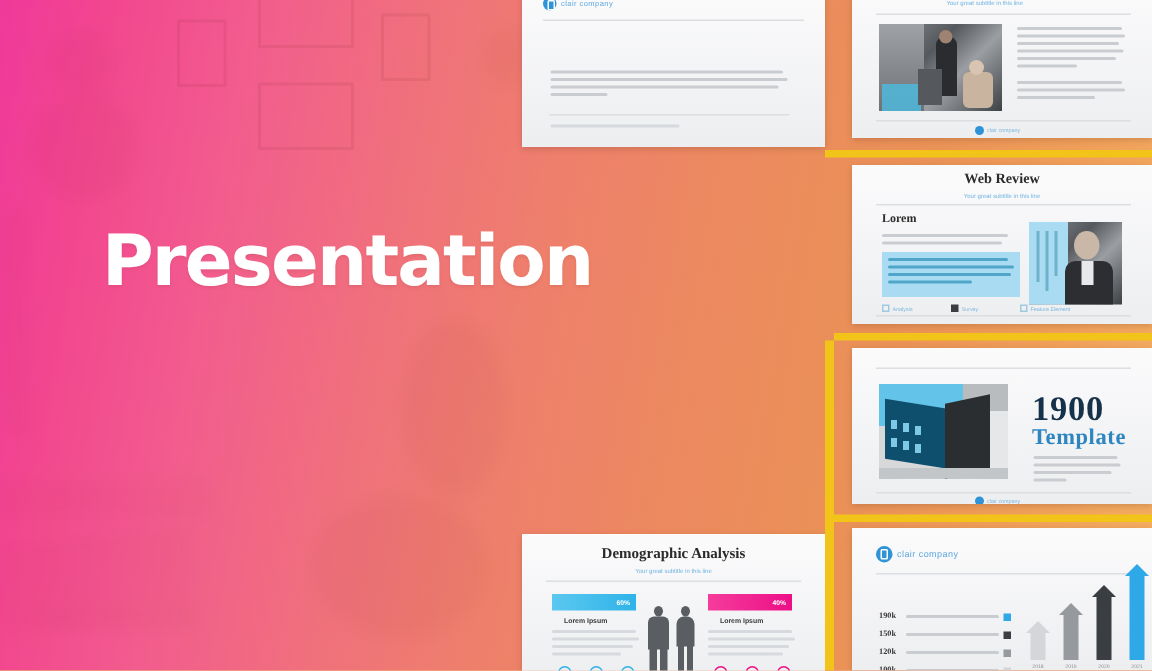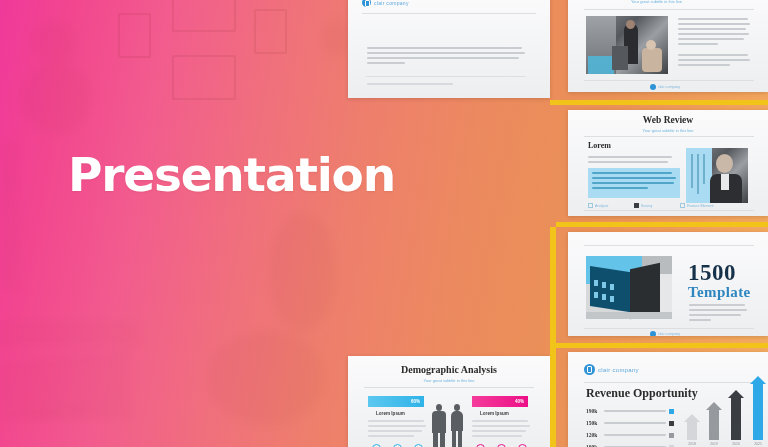--- a/index.html
+++ b/index.html
@@ -264,21 +264,21 @@
     <div style="position:absolute;left:44px;top:10px;width:30px;height:50px;background:#2B2E31;transform:skewY(-12deg);"></div>
     <div style="position:absolute;left:8px;top:24px;width:4px;height:6px;background:#7FC9E8;"></div>
     <div style="position:absolute;left:16px;top:26px;width:4px;height:6px;background:#7FC9E8;"></div>
     <div style="position:absolute;left:24px;top:28px;width:4px;height:6px;background:#7FC9E8;"></div>
     <div style="position:absolute;left:8px;top:36px;width:4px;height:6px;background:#7FC9E8;"></div>
     <div style="position:absolute;left:16px;top:38px;width:4px;height:6px;background:#7FC9E8;"></div>
     <div style="position:absolute;left:24px;top:40px;width:4px;height:6px;background:#7FC9E8;"></div>
     <div style="position:absolute;left:0;top:56px;width:86px;height:7px;background:#C3C6C9;"></div>
   </div>
 
-  <div class="big-num" style="left:120px;top:28px;font-size:23px;">1500</div>
+  <div class="big-num" style="left:120px;top:28px;font-size:23px;">1900</div>
   <div class="big-label" style="left:120px;top:52px;font-size:15px;">Template</div>
   <div>
     <div class="ph-line" style="left:121px;top:72px;width:56px;"></div>
     <div class="ph-line" style="left:121px;top:77px;width:58px;"></div>
     <div class="ph-line" style="left:121px;top:82px;width:52px;"></div>
     <div class="ph-line" style="left:121px;top:87px;width:22px;"></div>
   </div>
 
   <div class="hr" style="left:16px;top:96px;width:170px;"></div>
   <div class="footer-tag" style="left:82px;top:99px;">
@@ -335,21 +335,20 @@
   <div class="ring m" style="left:170px;top:88px;"></div>
 </div>
 
 <div class="slide" id="slide-revenue">
   <div class="slide-inner"></div>
   <div class="s-logo" style="left:16px;top:12px;">
     <span class="dot" style="width:11px;height:11px;"></span>
     <span class="txt" style="font-size:6px;">clair company</span>
   </div>
   <div class="hr" style="left:16px;top:30px;width:170px;"></div>
-  <div class="s-title-serif" style="left:18px;top:34px;font-size:12px;">Revenue Opportunity</div>
 
   <div class="leg-row" style="left:18px;top:56px;">
     <span class="leg-val">190k</span>
     <span class="ph-line" style="position:static;display:block;width:62px;"></span>
     <span class="leg-sw" style="background:#2FA8E8;"></span>
   </div>
   <div class="leg-row" style="left:18px;top:68px;">
     <span class="leg-val">150k</span>
     <span class="ph-line" style="position:static;display:block;width:62px;"></span>
     <span class="leg-sw" style="background:#3A3D41;"></span>

